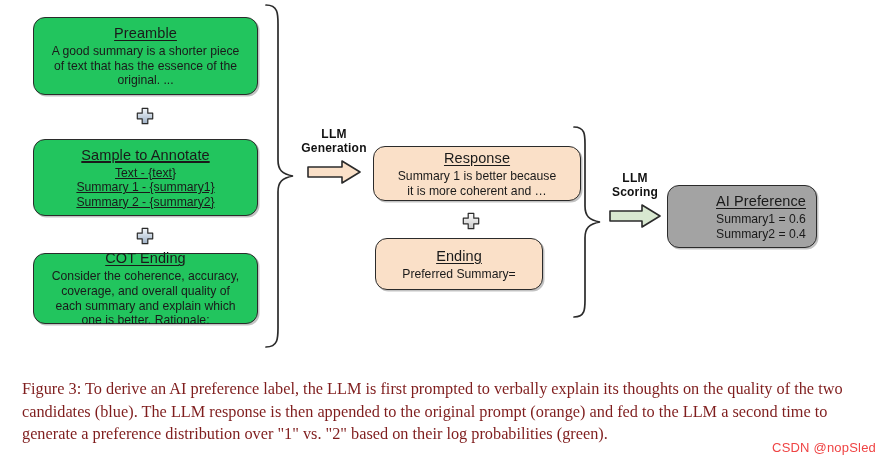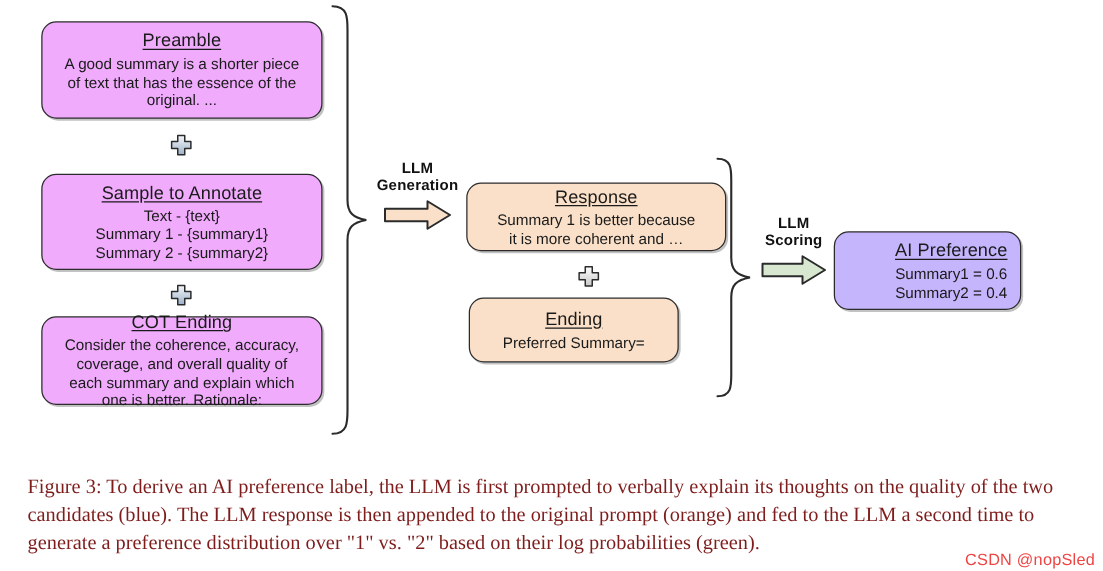--- a/index.html
+++ b/index.html
@@ -45,23 +45,23 @@
     line-height: 18px;
     margin-bottom: 2px;
     letter-spacing: .1px;
   }
   .node .body {
     font-size: 12.2px;
     line-height: 14.6px;
     white-space: pre-line;
   }
 
-  .blue   { background: #f0abfc; }
+  .blue   { background: #22c55e; }
   .orange { background: #fae0c8; }
-  .green  { background: #c4b5fd; padding-left: 46px; }
+  .green  { background: #a3a3a3; padding-left: 46px; }
 
   
   .plus {
     position: absolute;
     width: 18px;
     height: 18px;
   }
   .plus svg { display: block; }
 
   
@@ -131,21 +131,21 @@
       <defs>
         <linearGradient id="pg1" x1="0" y1="0" x2="0" y2="1">
           <stop offset="0%" stop-color="#f4f7fb"></stop>
           <stop offset="100%" stop-color="#9fb2c8"></stop>
         </linearGradient>
       </defs>
       <path d="M6.2 1.3 H11.8 V6.2 H16.7 V11.8 H11.8 V16.7 H6.2 V11.8 H1.3 V6.2 H6.2 Z" fill="url(#pg1)" stroke="#2b2b2b" stroke-width="1.2" stroke-linejoin="round"></path>
     </svg>
   </div>
 
-  <div class="node blue" style="left:33px; top:139px; width:225px; height:77px;">
+  <div class="node blue" style="left:33px; top:139px; width:225px; height:77px;text-decoration:underline;">
     <div class="title">Sample to Annotate</div>
     <div class="body">Text - {text}
 Summary 1 - {summary1}
 Summary 2 - {summary2}</div>
   </div>
 
   <div class="plus" style="left:136px; top:227px;">
     <svg width="18" height="18" viewBox="0 0 18 18" aria-hidden="true">
       <defs>
         <linearGradient id="pg2" x1="0" y1="0" x2="0" y2="1">

